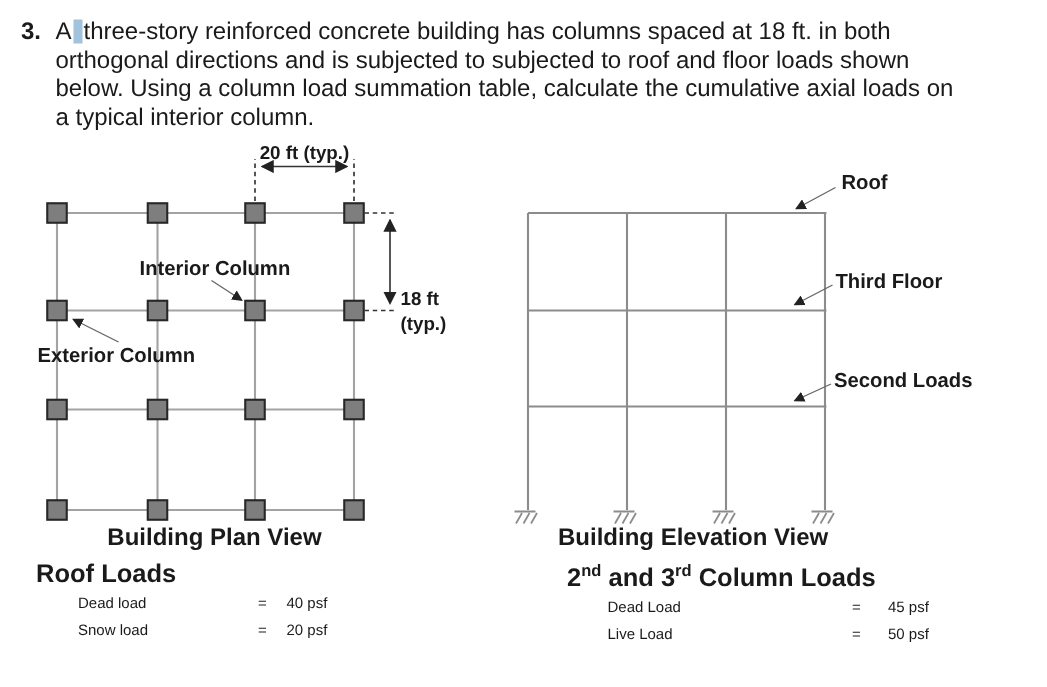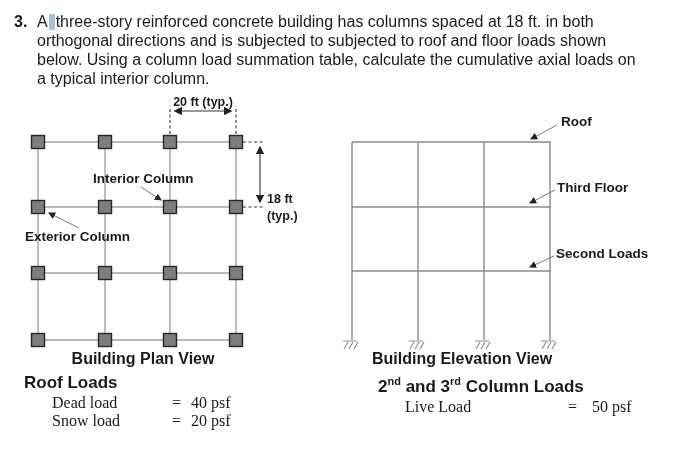--- a/index.html
+++ b/index.html
@@ -14,21 +14,21 @@
   .pline{font-size:16px;line-height:19px;white-space:nowrap;}
   .cursor{display:inline-block;width:6px;height:16px;background:#a3c2dc;vertical-align:-3px;margin:0 1px;}
   
   .dlabel{position:absolute;font-weight:bold;font-size:13.5px;line-height:15px;white-space:nowrap;}
   .dim{position:absolute;font-weight:bold;font-size:12.5px;line-height:17px;white-space:nowrap;}
   .caption{position:absolute;font-weight:bold;font-size:16px;text-align:center;white-space:nowrap;}
   
   .loads{position:absolute;}
   .loads .ltitle{font-weight:bold;font-size:17px;line-height:18px;margin-bottom:2px;white-space:nowrap;}
   .loads .ltitle sup{font-size:11px;}
-  .load-row{font-size:16px;line-height:18px;white-space:nowrap;font-family:Liberation Serif, serif;}
+  .load-row{font-size:10px;line-height:18px;white-space:nowrap;}
   .loads-roof{left:24px;top:374px;}
   .loads-roof .load-row{padding-left:28px;}
   .loads-roof .lbl{display:inline-block;width:120px;}
   .loads-roof .eq{display:inline-block;width:19px;}
   .loads-floor{left:378px;top:372px;}
   .loads-floor .load-row{padding-left:27px;}
   .loads-floor .lbl{display:inline-block;width:163px;}
   .loads-floor .eq{display:inline-block;width:24px;}
 </style>
 </head>
@@ -120,17 +120,20 @@
       <span class="lbl">Dead load</span><span class="eq">=</span><span class="val">40 psf</span>
     </div>
     <div class="load-row">
       <span class="lbl">Snow load</span><span class="eq">=</span><span class="val">20 psf</span>
     </div>
   </div>
 
   <div class="loads loads-floor">
     <div class="ltitle"><span>2</span><sup>nd</sup><span> and 3</span><sup>rd</sup><span> Column Loads</span></div>
     <div class="load-row">
+      <span class="lbl">Dead Load</span><span class="eq">=</span><span class="val">45 psf</span>
+    </div>
+    <div class="load-row">
       <span class="lbl">Live Load</span><span class="eq">=</span><span class="val">50 psf</span>
     </div>
   </div>
 
 </div>
 
 </body></html>

